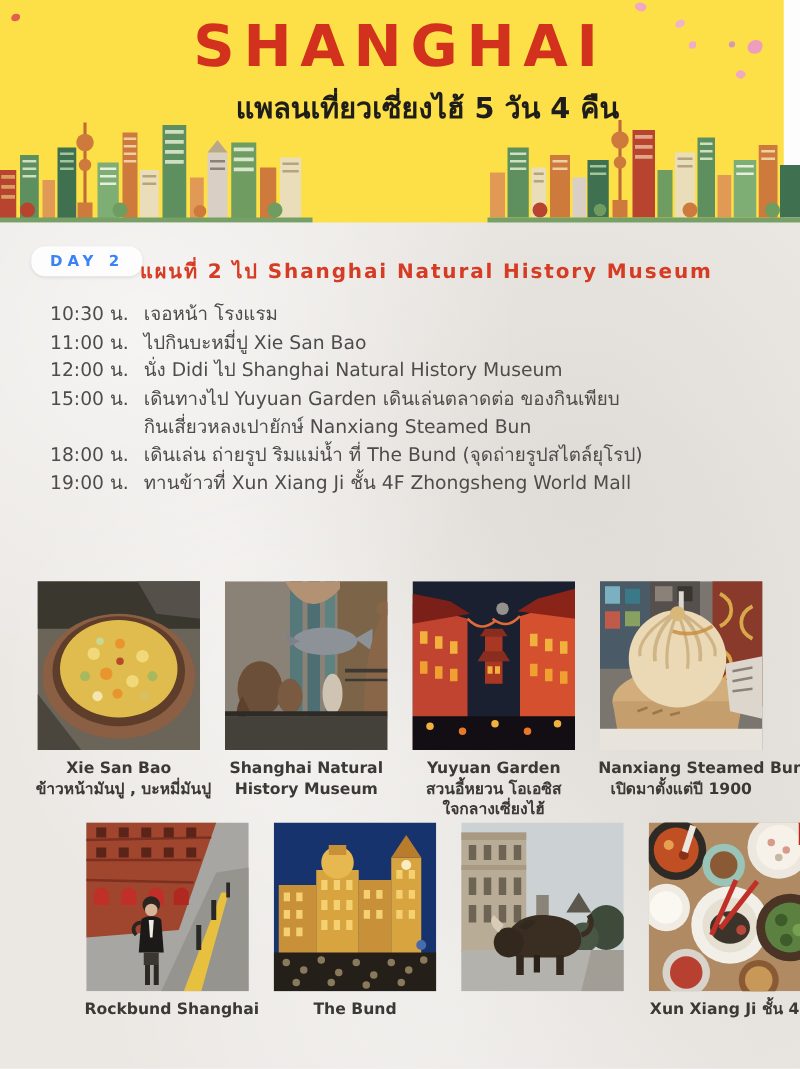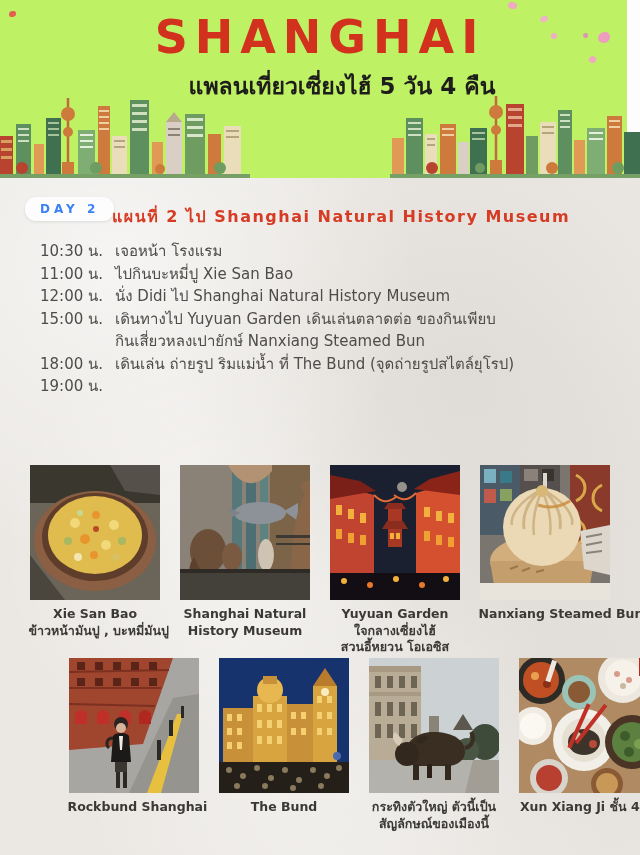--- a/index.html
+++ b/index.html
@@ -1,21 +1,21 @@
 <!DOCTYPE html>
 <html><head>
 <meta charset="utf-8">
 <style>
   html,body{margin:0;padding:0;}
   body{font-family:"DejaVu Sans","Liberation Sans",sans-serif;background:#d8d5d1;}
   #poster{position:relative;width:640px;height:855px;margin:0 auto;background:#fdfdfd;overflow:hidden;}
   :empty.cap-line{display:none;}
 
   
-  #header{position:absolute;left:0;top:0;width:627px;height:180px;background:#bef264;}
+  #header{position:absolute;left:0;top:0;width:627px;height:180px;background:#fde047;}
   #title{position:absolute;left:0;top:10px;width:640px;text-align:center;
          font-size:46px;font-weight:bold;letter-spacing:7px;color:#d2311e;}
   #subtitle{position:absolute;left:0;top:68px;width:640px;text-align:center;
          font-size:23px;font-weight:bold;color:#1f1d1b;margin-left:22px;}
   .petal{position:absolute;border-radius:60% 40% 55% 45%;}
   #skyline{position:absolute;left:0;top:88px;}
 
   
   #paper{position:absolute;left:0;top:178px;width:640px;height:677px;
       background-color:#ebe8e4;
@@ -205,20 +205,23 @@
         </div>
       </div>
       <div class="srow">
         <div class="stime">18:00 น.</div>
         <div class="sdesc">
             <div>เดินเล่น ถ่ายรูป ริมแม่น้ำ ที่ The Bund (จุดถ่ายรูปสไตล์ยุโรป)</div>
           </div>
       </div>
       <div class="srow">
         <div class="stime">19:00 น.</div>
+        <div class="sdesc">
+            <div>ทานข้าวที่ Xun Xiang Ji ชั้น 4F Zhongsheng World Mall</div>
+          </div>
       </div>
     </div>
 
     <div class="gallery-row" id="gallery-row-1">
 
       <figure>
         <svg class="photo" viewBox="0 0 130 135">
           <rect width="130" height="135" fill="#6b6458"></rect>
           <rect width="130" height="38" fill="#3a372f"></rect>
           <path d="M80,0 L130,0 L130,30 L95,26 Z" fill="#55504a"></path>
@@ -305,22 +308,22 @@
           <path d="M86,28 C78,36 72,36 64,30" stroke="#e06a38" stroke-width="2" fill="none"></path>
           <rect x="0" y="108" width="130" height="27" fill="#120e14"></rect>
           <circle cx="14" cy="116" r="3" fill="#f2b03c"></circle>
             <circle cx="40" cy="120" r="3" fill="#e87828"></circle>
             <circle cx="66" cy="114" r="3" fill="#f2b03c"></circle>
             <circle cx="92" cy="120" r="3" fill="#e87828"></circle>
             <circle cx="116" cy="114" r="3" fill="#f2b03c"></circle>
         </svg>
         <figcaption>
           <div class="cap-line">Yuyuan Garden</div>
+          <div class="cap-line">สวนอี้หยวน โอเอซิส</div>
           <div class="cap-line">ใจกลางเซี่ยงไฮ้</div>
-          <div class="cap-line">สวนอี้หยวน โอเอซิส</div>
         </figcaption>
       </figure>
 
       <figure>
         <svg class="photo" viewBox="0 0 130 135">
           <rect width="130" height="135" fill="#7a756e"></rect>
           <rect x="0" y="0" width="40" height="70" fill="#4a5a66"></rect>
           <rect x="4" y="4" width="12" height="14" fill="#7ab0c0"></rect>
             <rect x="20" y="6" width="12" height="12" fill="#3a7a88"></rect>
           <rect x="4" y="24" width="12" height="14" fill="#c05a4a"></rect>
@@ -344,20 +347,21 @@
           <path d="M62,24 C40,36 30,50 32,60" stroke="#cfb488" stroke-width="2.5" fill="none"></path>
           <path d="M62,24 C84,36 94,50 92,60" stroke="#cfb488" stroke-width="2.5" fill="none"></path>
           <circle cx="62" cy="26" r="6" fill="#d8b878"></circle>
           <path d="M58,40 C70,44 80,42 90,36" stroke="#c88a3c" stroke-width="3" fill="none" opacity=".8"></path>
           <rect x="0" y="118" width="130" height="17" fill="#e8e4dc"></rect>
           <path d="M100,66 L130,60 L130,110 L104,104 Z" fill="#dcd6cc"></path>
           <path d="M106,72 l16,-3 M106,80 l16,-3 M106,88 l16,-2" stroke="#8a8478" stroke-width="2"></path>
         </svg>
         <figcaption>
           <div class="cap-line">Nanxiang Steamed Bun</div>
+          <div class="cap-line">เปิดมาตั้งแต่ปี 1900</div>
         </figcaption>
       </figure>
     </div>
 
     <div class="gallery-row" id="gallery-row-2">
 
       <figure>
         <svg class="photo" viewBox="0 0 130 135">
           <rect width="130" height="135" fill="#a8a6a2"></rect>
           <path d="M0,0 L104,0 L74,86 L0,92 Z" fill="#a0452e"></path>
@@ -490,25 +494,20 @@
             <path d="M36,96 C36,84 48,74 64,74 C84,74 96,82 96,94 C96,102 88,108 78,108 L50,108 C42,108 36,104 36,96 Z" fill="#3a2e22"></path>
             <circle cx="38" cy="96" r="12" fill="#32281e"></circle>
             <path d="M30,88 C24,84 22,78 26,74 L34,82 Z" fill="#d8ccb8"></path>
             <path d="M46,84 C50,78 56,76 60,80 L52,86 Z" fill="#32281e"></path>
             <rect x="44" y="106" width="6" height="16" fill="#32281e"></rect>
             <rect x="76" y="106" width="6" height="16" fill="#32281e"></rect>
             <rect x="58" y="106" width="5" height="14" fill="#2a2018"></rect>
             <path d="M96,90 C104,88 106,80 102,74" stroke="#3a2e22" stroke-width="4" fill="none"></path>
           </g>
         </svg>
-        <figcaption>
-          <div class="cap-line">กระทิงตัวใหญ่ ตัวนี้เป็น</div>
-          <div class="cap-line">สัญลักษณ์ของเมืองนี้</div>
-
-        </figcaption>
       </figure>
 
       <figure>
         <svg class="photo" viewBox="0 0 130 135">
           <rect width="130" height="135" fill="#b08a62"></rect>
           <circle cx="22" cy="22" r="24" fill="#2e2a26"></circle>
           <circle cx="22" cy="22" r="18" fill="#c05024"></circle>
           <circle cx="16" cy="18" r="4" fill="#e8a050"></circle>
             <circle cx="28" cy="26" r="4" fill="#8a3018"></circle>
           <rect x="30" y="2" width="5" height="22" fill="#ece8e0" transform="rotate(18 32 12)"></rect>

